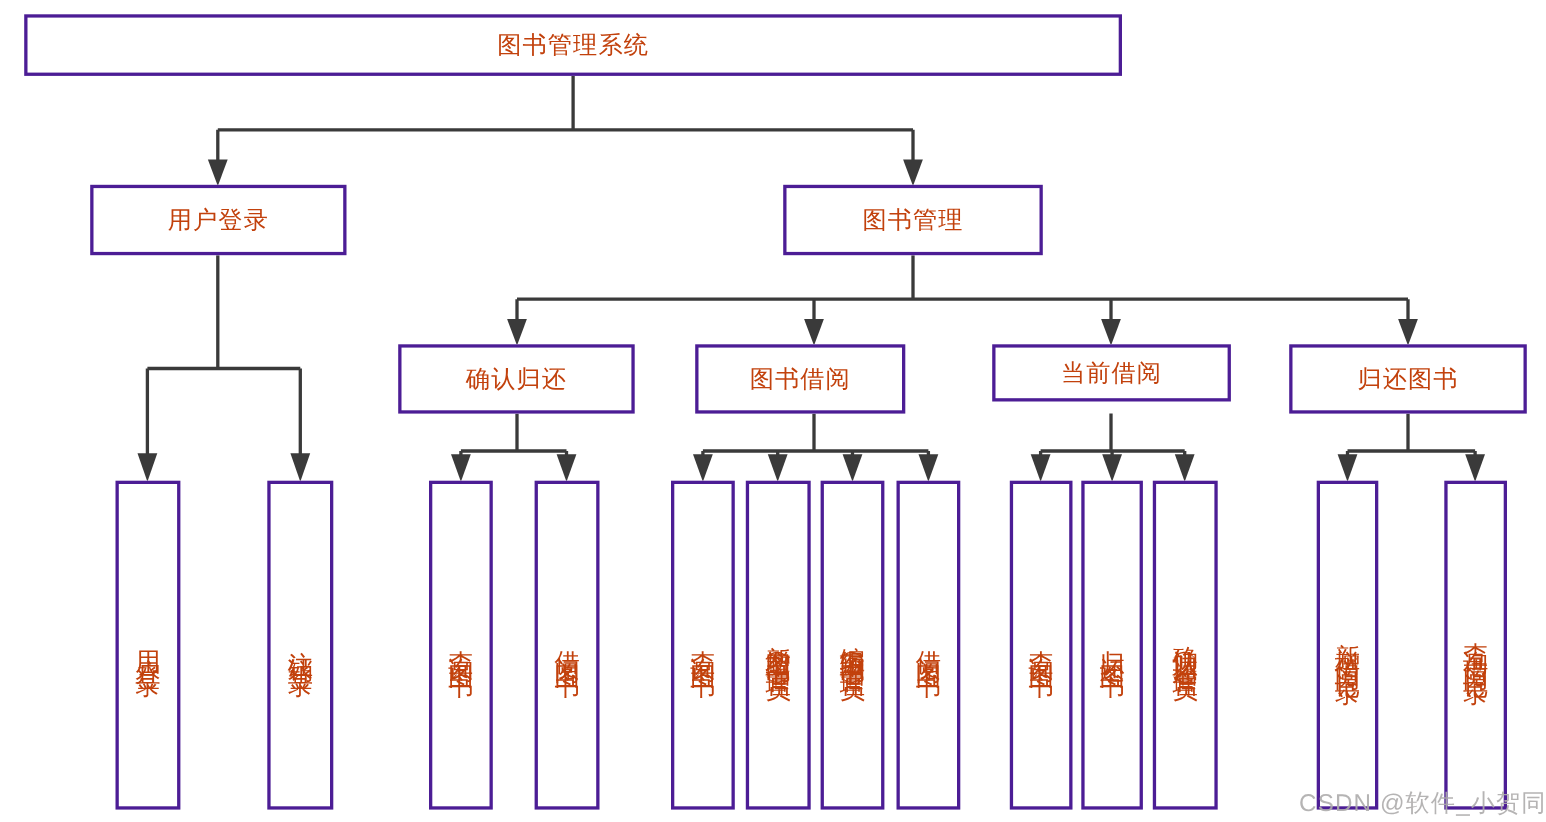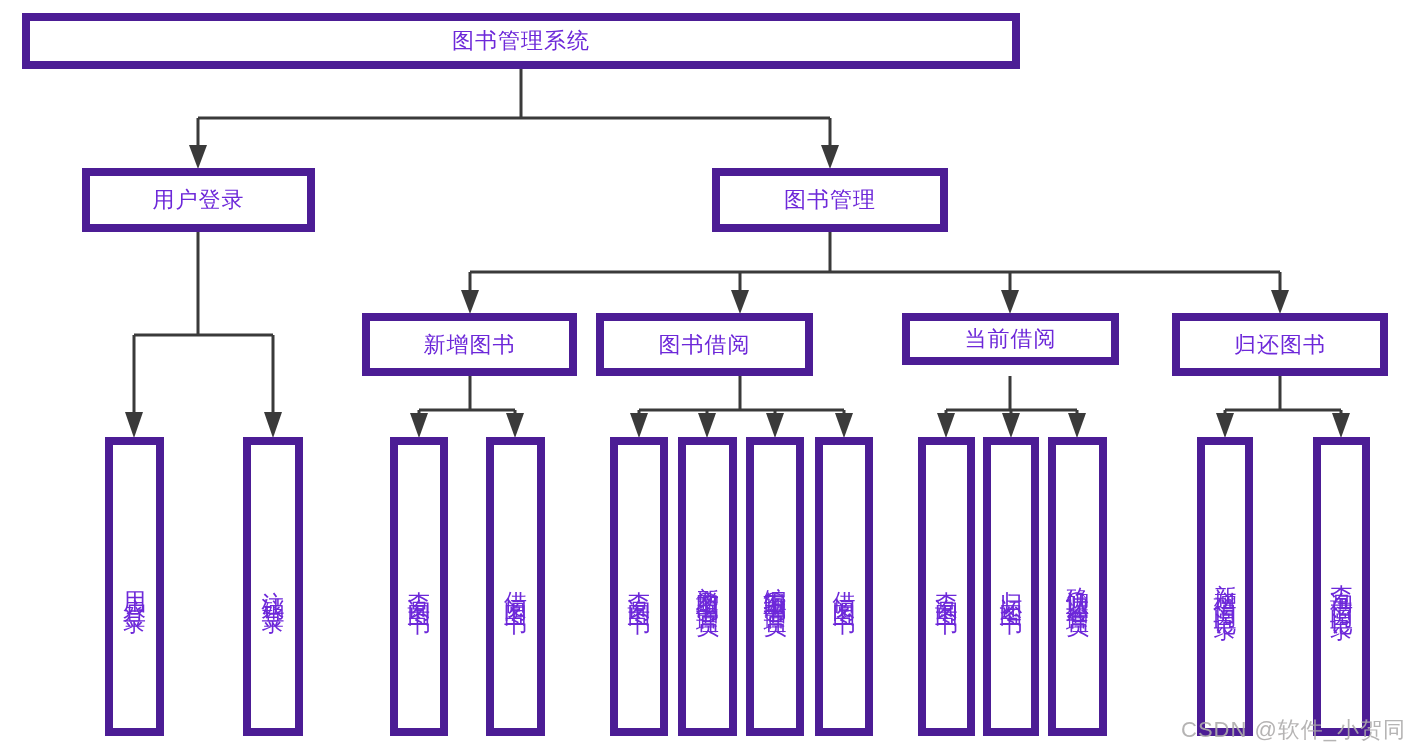--- a/index.html
+++ b/index.html
@@ -13,25 +13,25 @@
   }
   #connectors {
     position: absolute;
     left: 0; top: 0;
     width: 1405px; height: 747px;
   }
   .node {
     position: absolute;
     box-sizing: border-box;
     background: #ffffff;
-    border: 8px solid #4c1d95;
+    border: 3px solid #4c1d95;
     display: flex;
     align-items: center;
     justify-content: center;
-    color: #6d28d9;
+    color: #c2410c;
   }
   .hlabel {
     font-size: 22px;
     letter-spacing: 1px;
     white-space: nowrap;
   }
   .leaf .vlabel {
     writing-mode: vertical-rl;
     text-orientation: mixed;
     font-size: 23px;
@@ -101,23 +101,23 @@
   </div>
 
   <div class="node" style="left:82px; top:168px; width:233px; height:64px;">
     <span class="hlabel">用户登录</span>
   </div>
   <div class="node" style="left:712px; top:168px; width:236px; height:64px;">
     <span class="hlabel">图书管理</span>
   </div>
 
   <div class="node" style="left:362px; top:313px; width:215px; height:63px;">
-    <span class="hlabel">新增图书</span>
+    <span class="hlabel">确认归还</span>
   </div>
-  <div class="node" style="left:596px; top:313px; width:217px; height:63px;justify-content:center;">
+  <div class="node" style="left:632px; top:313px; width:191px; height:63px;justify-content:center;">
     <span class="hlabel">图书借阅</span>
   </div>
   <div class="node" style="left:902px; top:313px; width:217px; height:52px;">
     <span class="hlabel">当前借阅</span>
   </div>
   <div class="node" style="left:1172px; top:313px; width:216px; height:63px;">
     <span class="hlabel">归还图书</span>
   </div>
 
   <div class="node leaf" style="left:105px; top:437px; width:59px; height:299px;">

